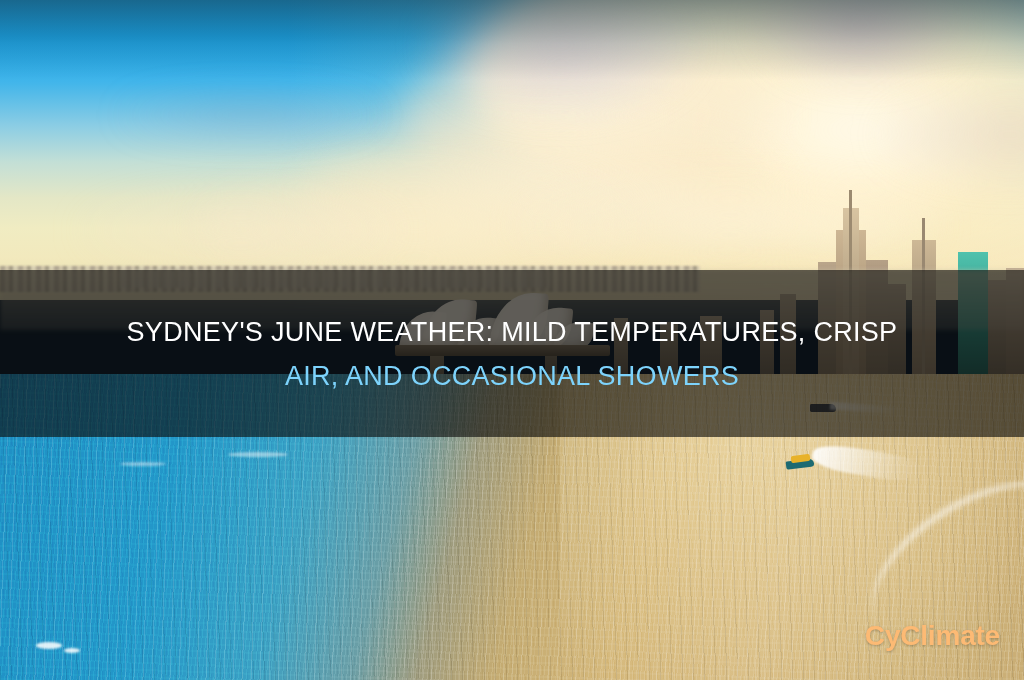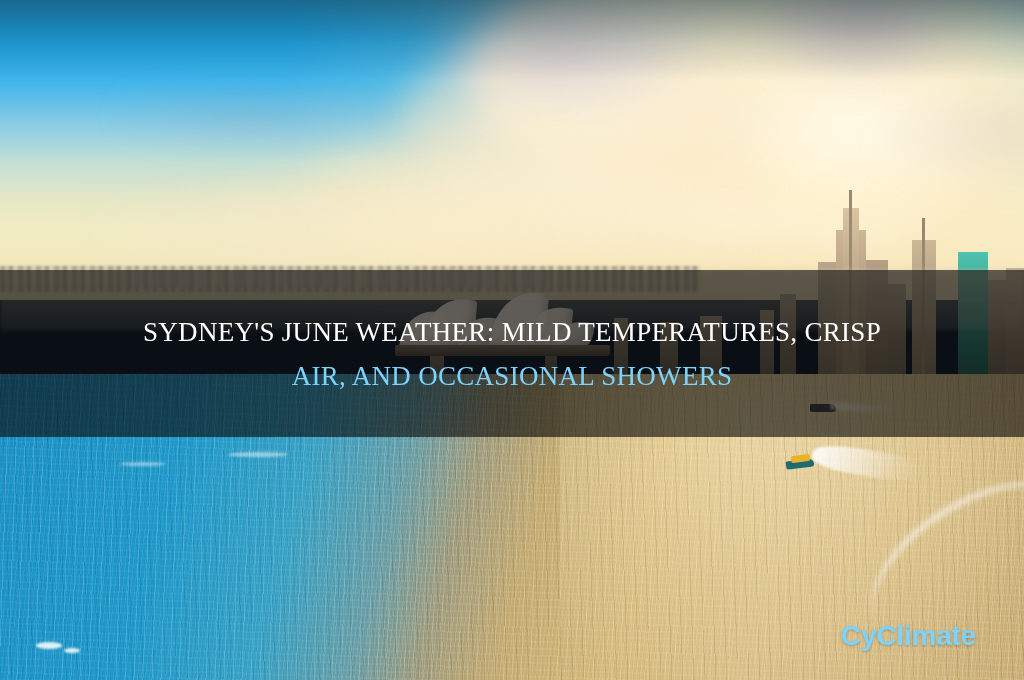--- a/index.html
+++ b/index.html
@@ -299,41 +299,41 @@
     background: rgba(10,10,8,0.62);
     display: flex;
     flex-direction: column;
     align-items: center;
     justify-content: center;
   }
   .headline {
     margin: 0;
     width: 100%;
     text-align: center;
-    font-family: Liberation Serif, serif;
+    font-family: Liberation Sans, sans-serif;
     font-weight: 400;
     font-size: 27px;
     line-height: 44px;
     letter-spacing: 0.3px;
     text-transform: uppercase;
     padding: 0 36px;
     box-sizing: border-box;
   }
   .headline .ln1 { color: #ffffff; display: block; }
   .headline .ln2 { color: #7dd3fc; display: block; }
 
   
   .watermark {
     position: absolute;
-    right: 48px; bottom: 28px;
+    right: 24px; bottom: 28px;
     font-family: "Liberation Sans", sans-serif;
     font-weight: 700;
     font-size: 28px;
     letter-spacing: -0.2px;
-    color: #7dd3fc;
+    color: #fdba74;
     text-shadow: 0 1px 3px rgba(0,0,0,0.25);
   }
 </style>
 </head>
 <body>
 
 <div class="stage">
 
   <div class="sky"></div>
   <div class="sun-glow"></div>

